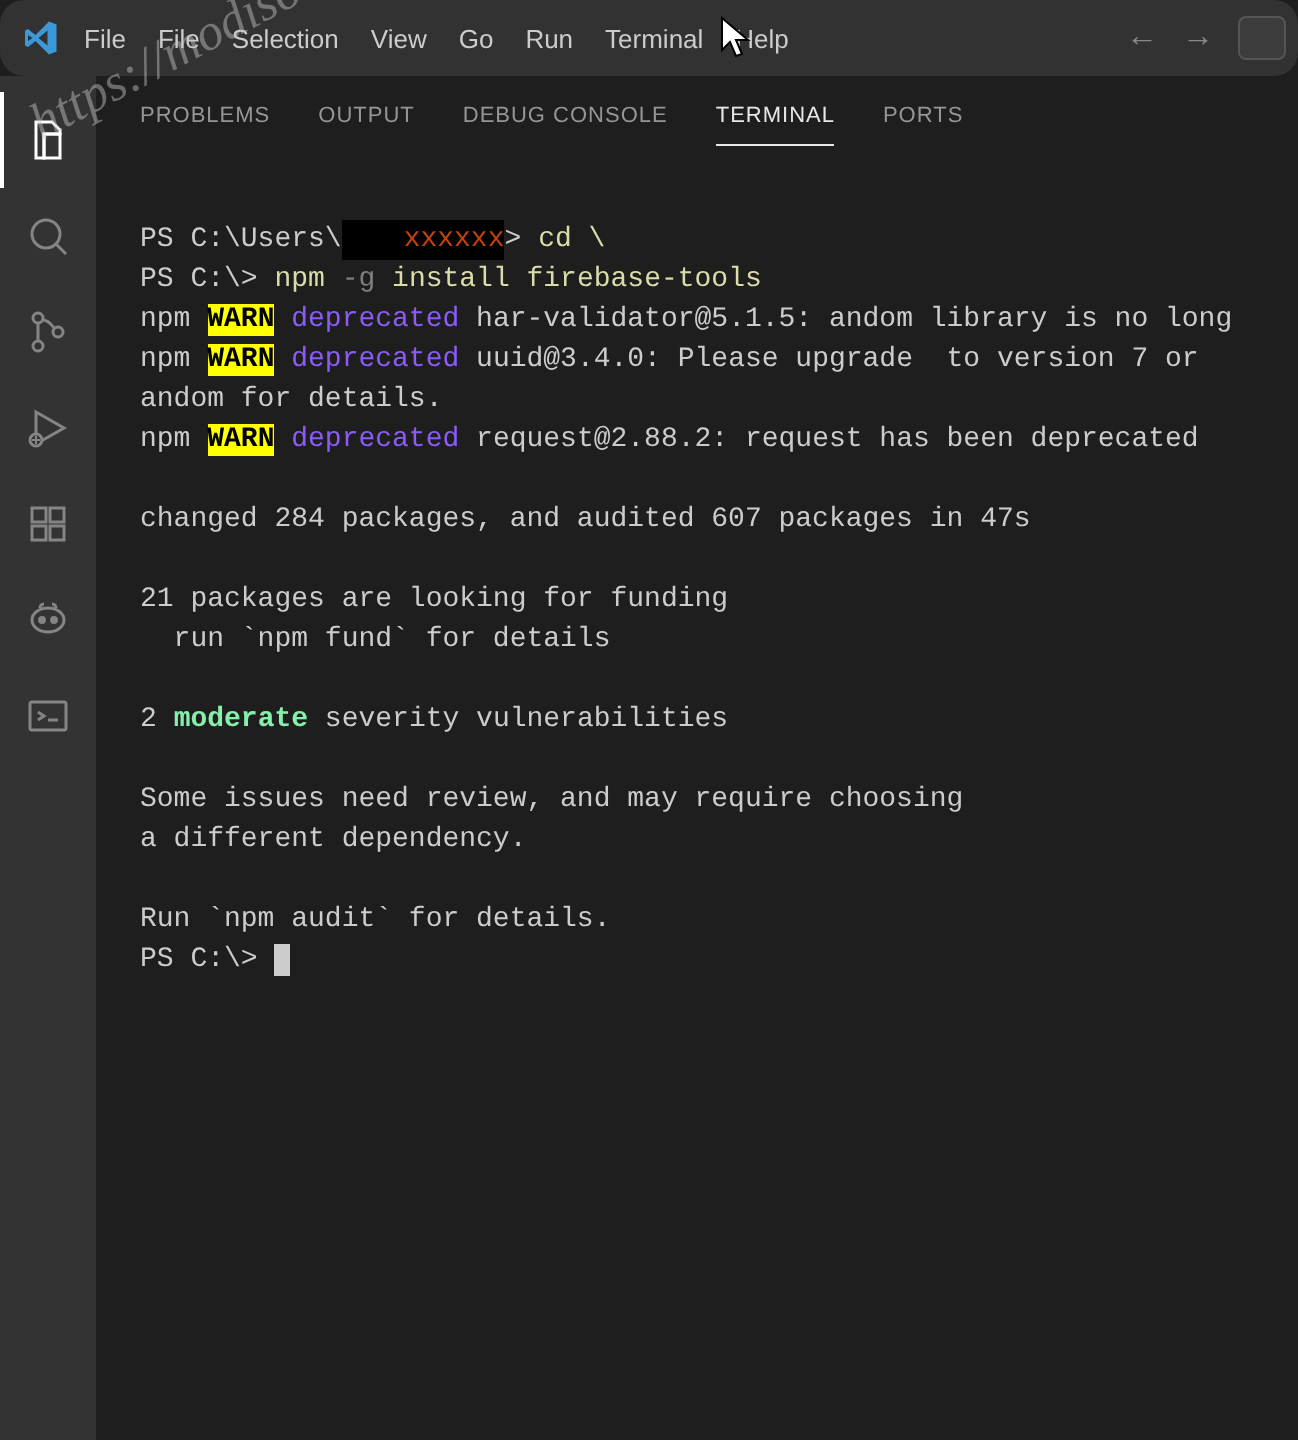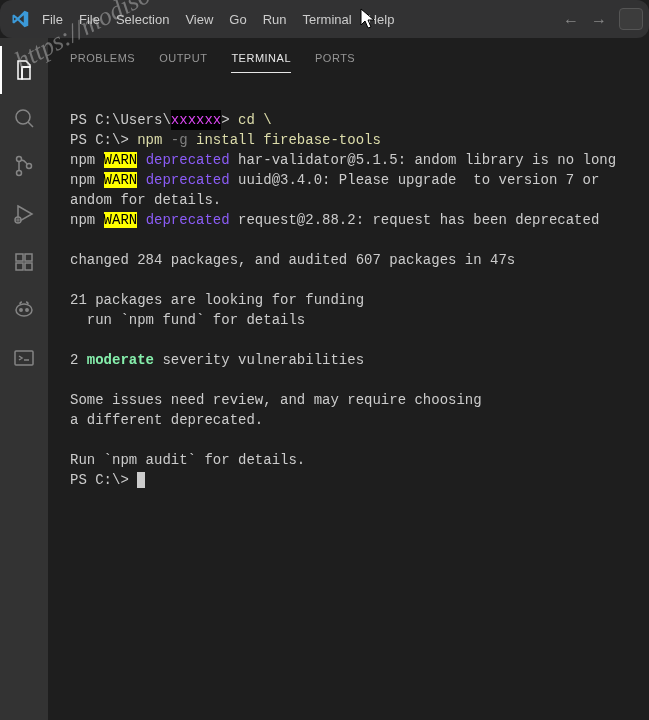--- a/index.html
+++ b/index.html
@@ -90,33 +90,34 @@
     padding: 16px 0 0 22px;
     font-family: Consolas, "Courier New", monospace;
     font-size: 14px;
     line-height: 20px;
     color: #cccccc;
     white-space: pre;
     overflow: hidden;
   }
   .t-yellow { color: #dcdcaa; }
   .t-gray { color: #808080; }
-  .t-warn { background: #ffff00; color: #000000; }
+  .t-warn { background: #ffff00; color: #000000; font-weight: bold; }
   .t-purple { color: #8b5cf6; }
   .t-bold-yellow { color: #86efac; font-weight: bold; }
   .cursor {
     display: inline-block;
     width: 8px; height: 16px;
     background: #cccccc;
     vertical-align: text-bottom;
   }
   .redact {
     display: inline-block;
     background: #000;
-    color: #d946ef;
+    color: #c2410c;
+    padding-left: 31px;
   }
   .watermark {
     position: absolute;
     top: 50px; left: 10px;
     color: rgba(200,200,200,0.45);
     font-family: serif;
     font-size: 26px;
     font-style: italic;
     transform: rotate(-28deg);
     transform-origin: left top;
@@ -203,41 +204,42 @@
           <rect x="3" y="5" width="18" height="14" rx="1"></rect>
           <path d="M7 10l3 2-3 2M12 14h5"></path>
         </svg>
     </div>
   </div>
 
   <div class="panel">
     <div class="panel-tabs">
       <div class="tab">PROBLEMS</div>
       <div class="tab">OUTPUT</div>
+      <div class="tab">DEBUG CONSOLE</div>
       <div class="tab active">TERMINAL</div>
       <div class="tab">PORTS</div>
     </div>
 
     <div class="terminal"><span>
 </span><span>PS C:\Users\</span><span class="redact">xxxxxx</span><span>&gt; </span><span class="t-yellow">cd \</span>
 <span>PS C:\&gt; </span><span class="t-yellow">npm </span><span class="t-gray">-g </span><span class="t-yellow">install firebase-tools</span>
 <span>npm </span><span class="t-warn">WARN</span> <span class="t-purple">deprecated</span><span> har-validator@5.1.5: andom library is no long</span>
 <span>npm </span><span class="t-warn">WARN</span> <span class="t-purple">deprecated</span><span> uuid@3.4.0: Please upgrade  to version 7 or </span>
 <span>andom for details.</span>
 <span>npm </span><span class="t-warn">WARN</span> <span class="t-purple">deprecated</span><span> request@2.88.2: request has been deprecated</span>
 <span></span>
 <span>changed 284 packages, and audited 607 packages in 47s</span>
 <span></span>
 <span>21 packages are looking for funding</span>
 <span>  run `npm fund` for details</span>
 <span></span>
 <span>2 </span><span class="t-bold-yellow">moderate</span><span> severity vulnerabilities</span>
 <span></span>
 <span>Some issues need review, and may require choosing</span>
-<span>a different deprecated.</span>
+<span>a different dependency.</span>
 <span></span>
 <span>Run `npm audit` for details.</span>
 <span>PS C:\&gt; </span><span class="cursor"></span></div>
   </div>
 </div>
 
 <div class="watermark">https://modison.com -17:4</div>
 
 <div class="mouse-cursor">
   <svg width="16" height="22" viewBox="0 0 16 22">

